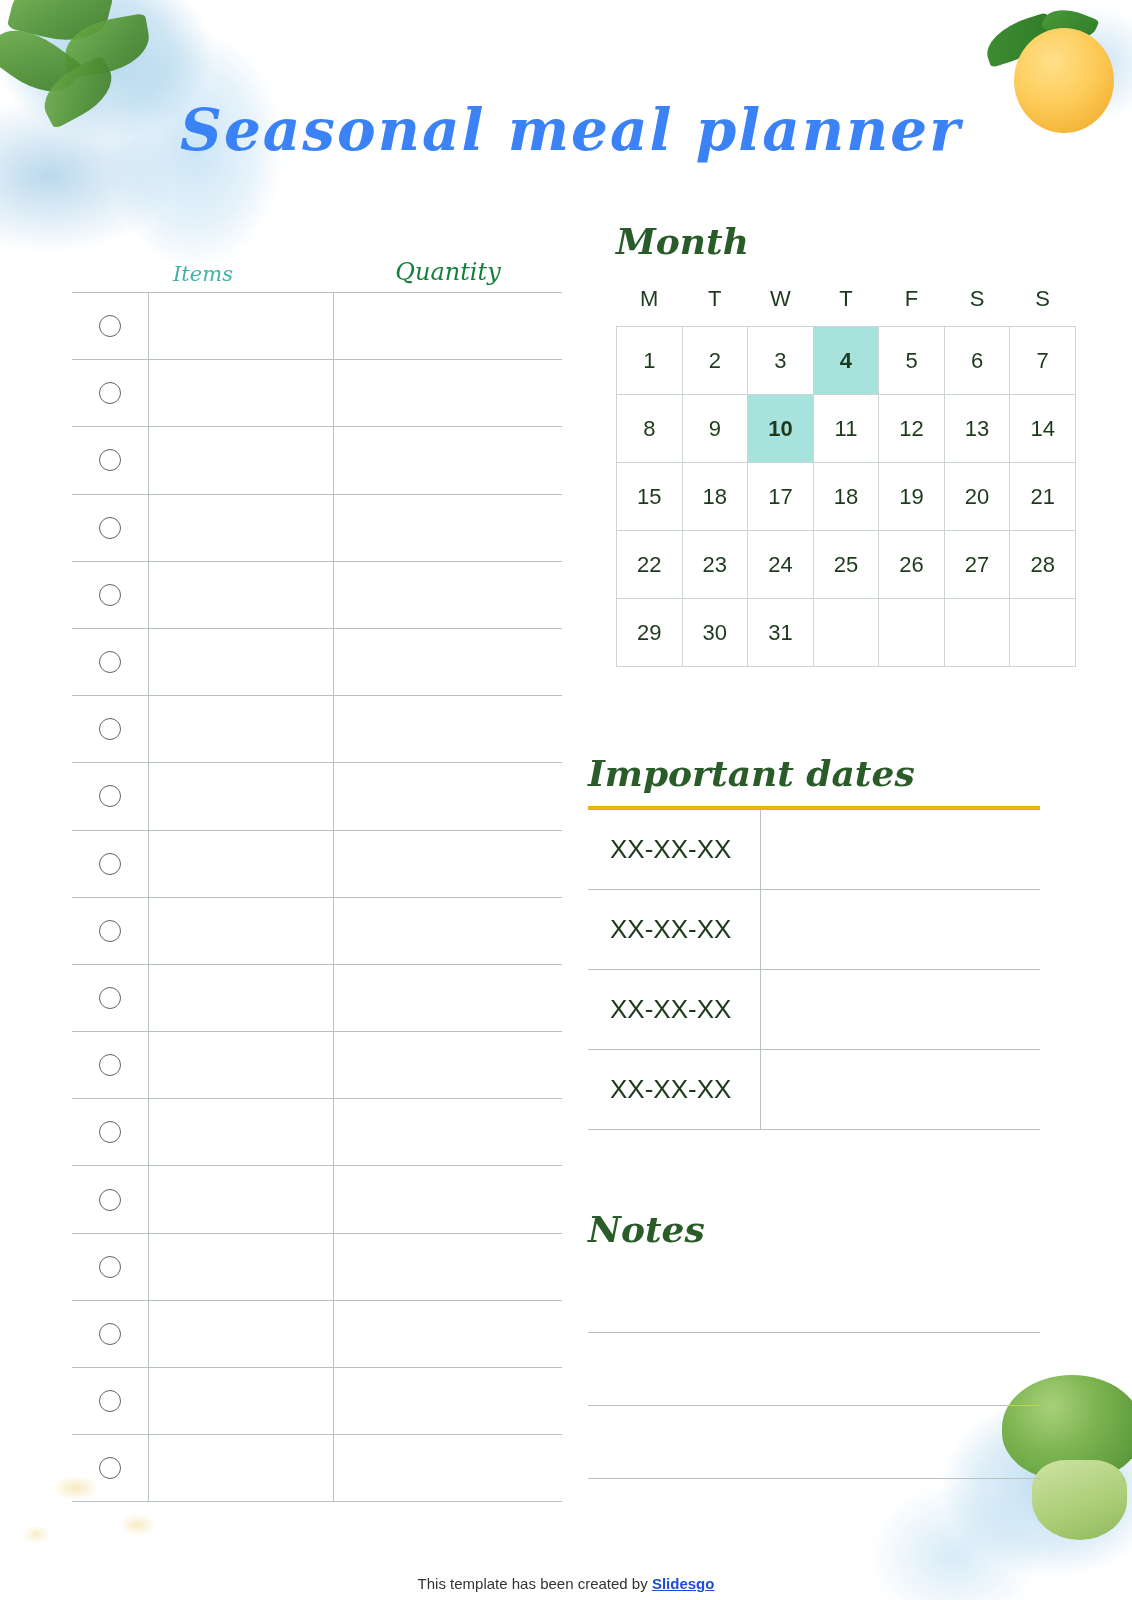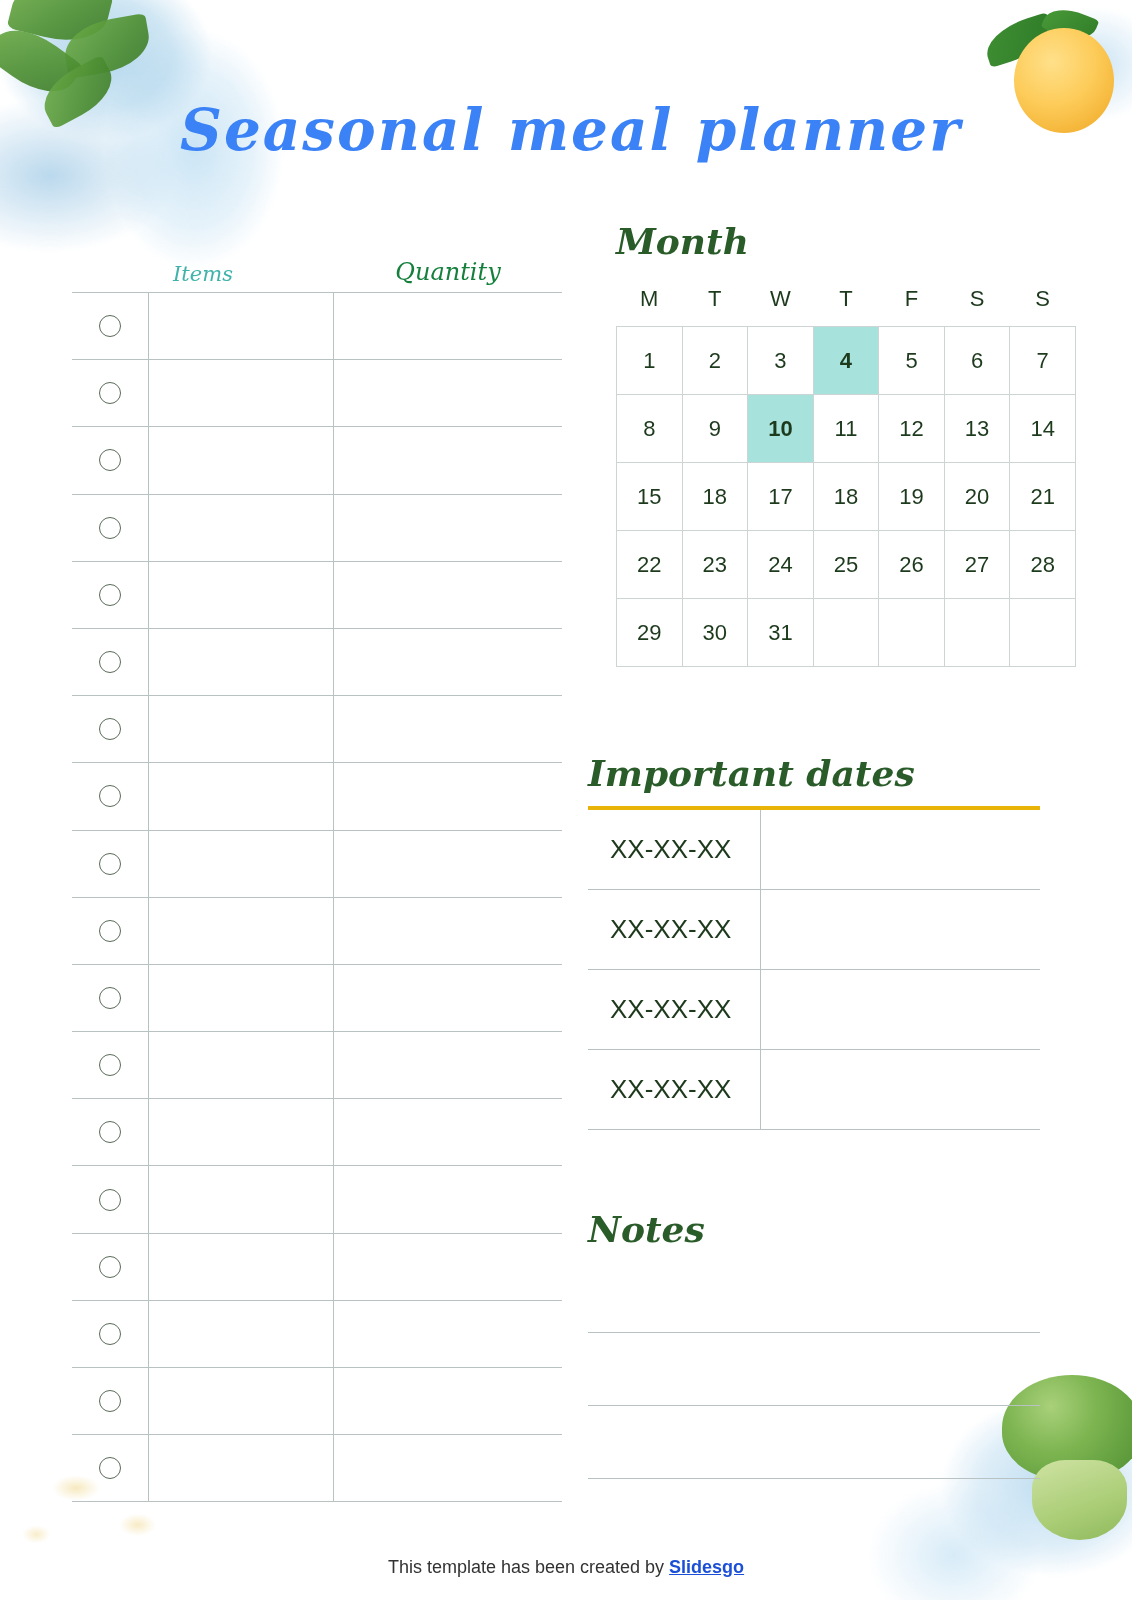--- a/index.html
+++ b/index.html
@@ -283,23 +283,23 @@
   .note-line {
     height: 72px;
     border-bottom: 1px solid #b9c2c2;
   }
 
   
   .footer {
     position: absolute;
     left: 0;
     right: 0;
-    bottom: 22px;
+    bottom: 8px;
     text-align: center;
-    font-size: 18px;
+    font-size: 15px;
     color: #333;
   }
   .footer a {
     color: #1a4fd6;
     font-weight: bold;
     text-decoration: underline;
   }
 </style>
 </head>
 <body>

